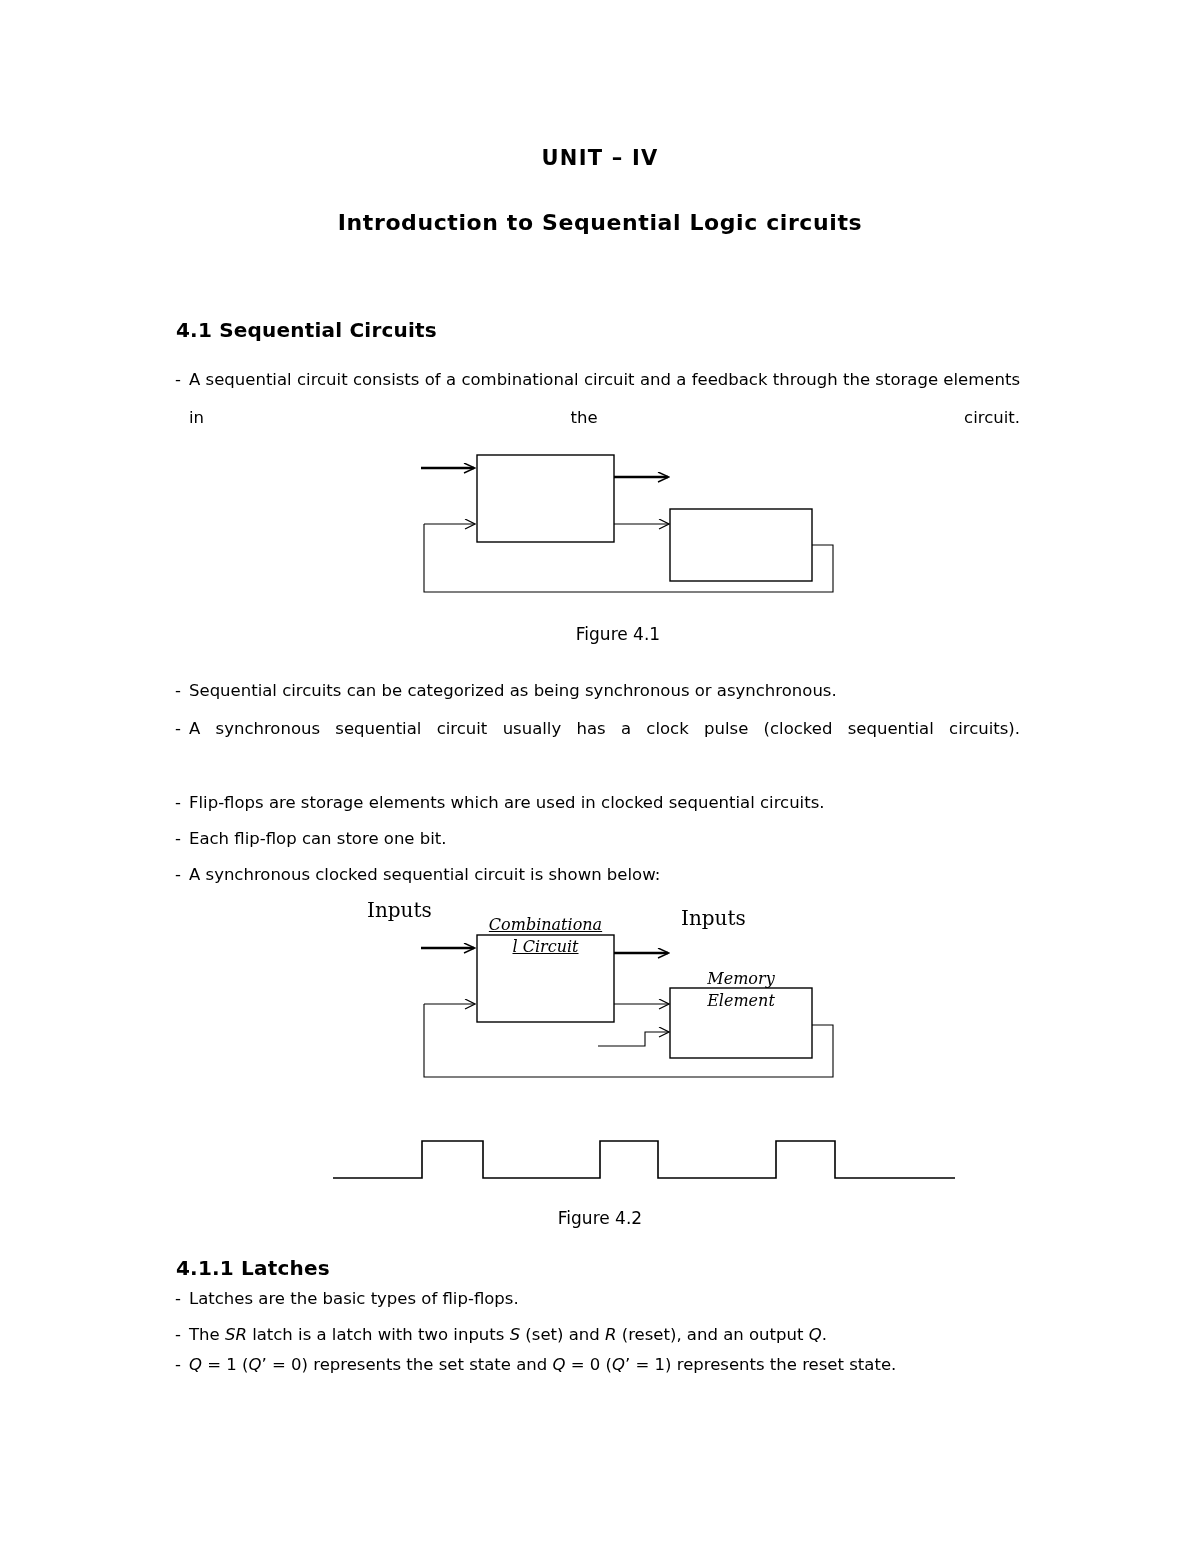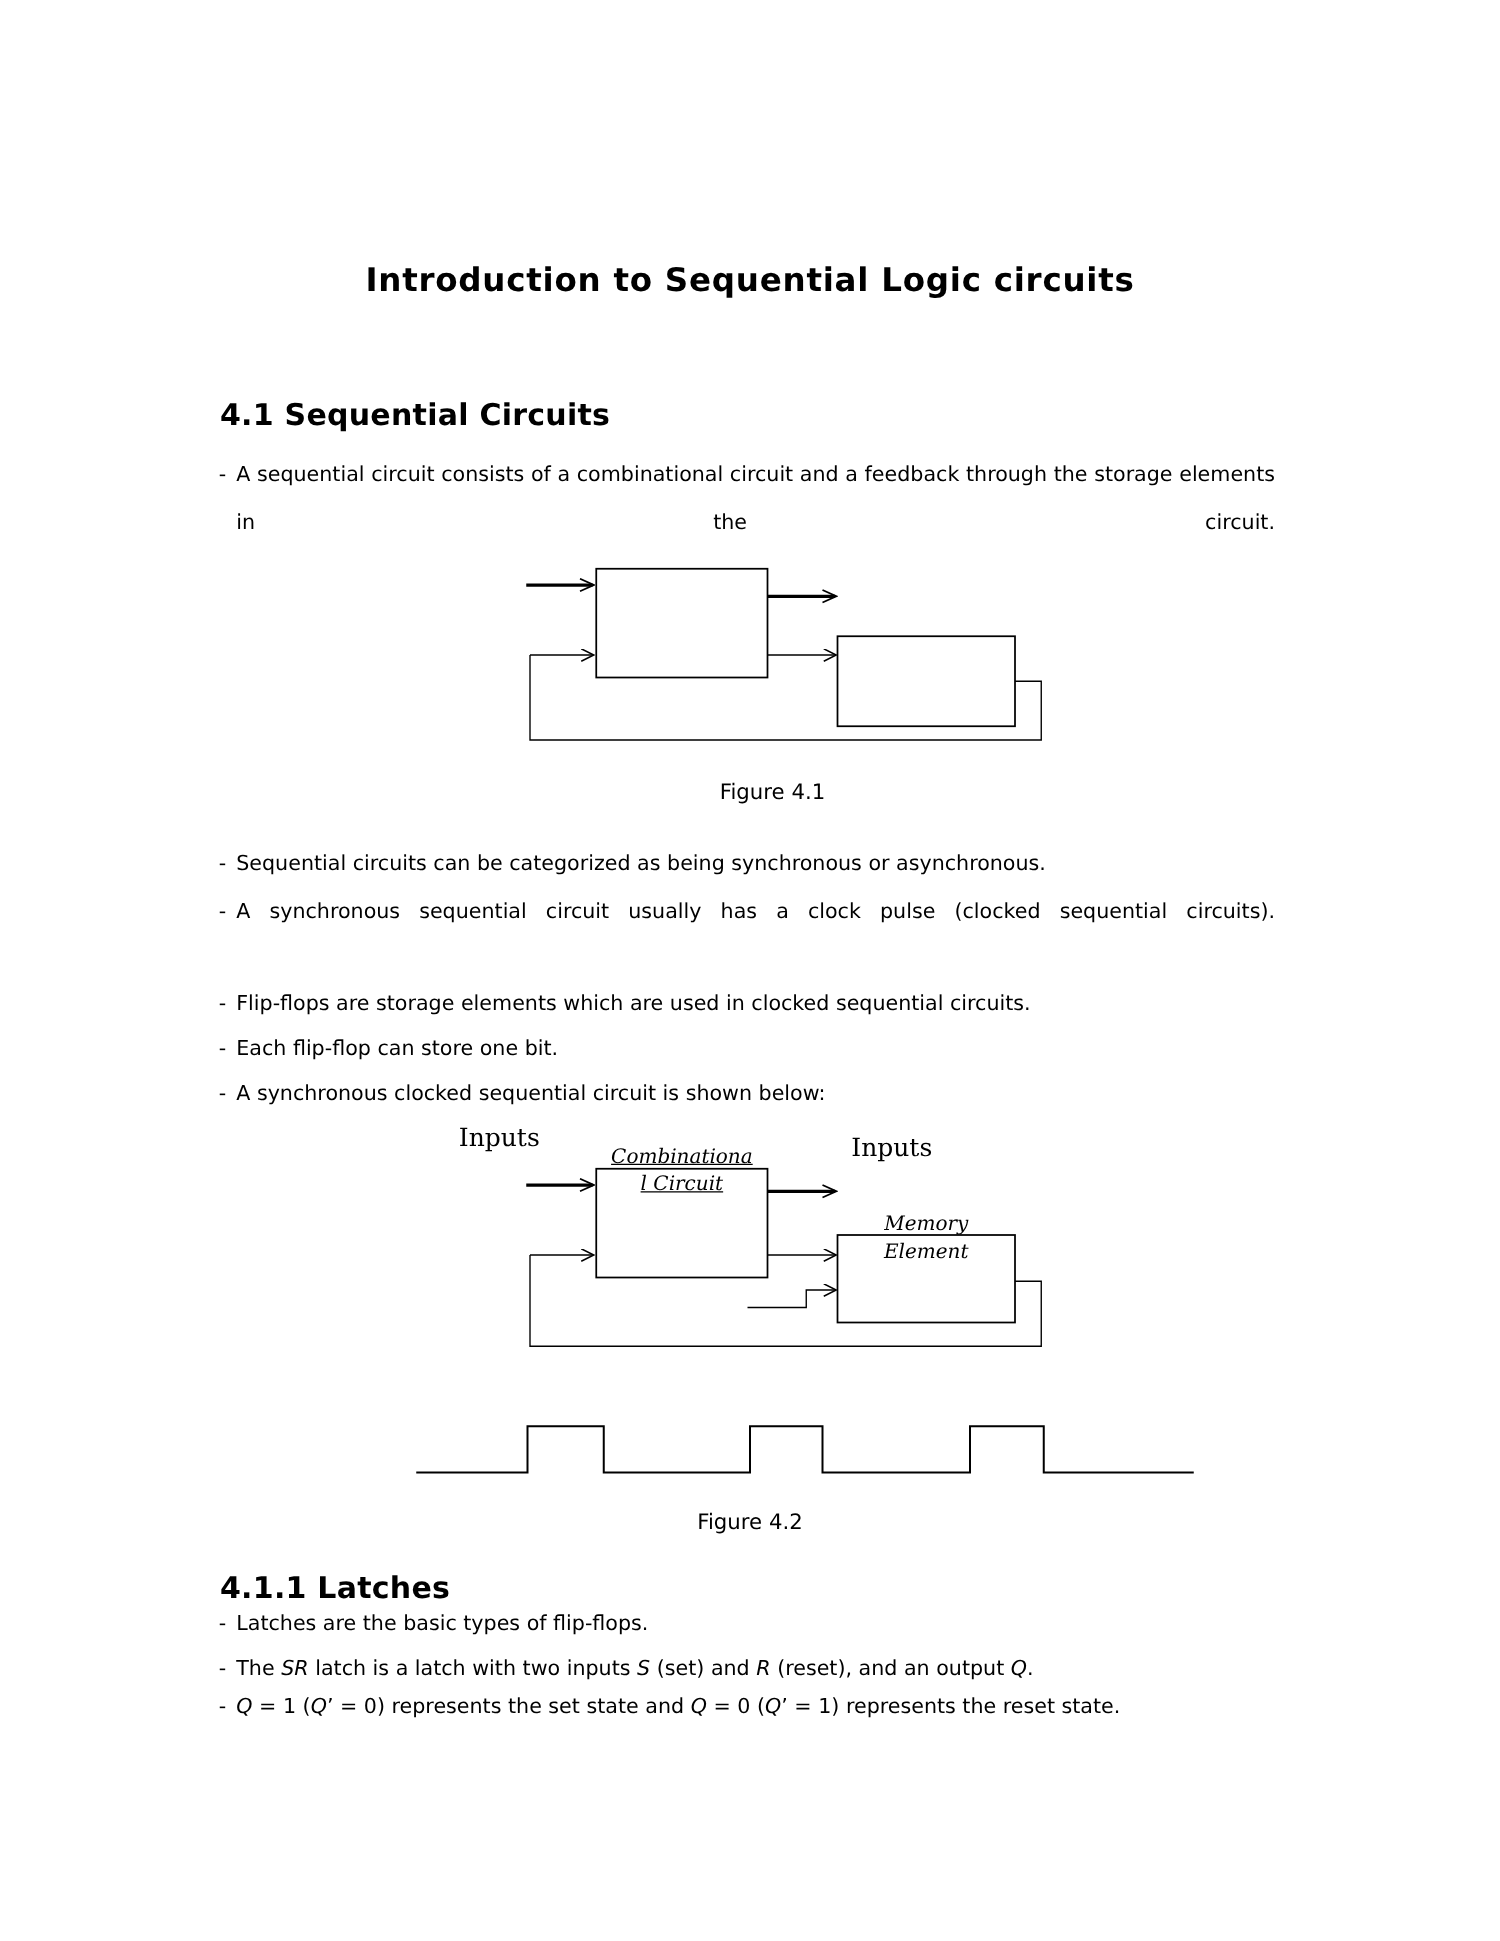--- a/index.html
+++ b/index.html
@@ -29,28 +29,28 @@
     position: absolute;
     left: 176px;
     width: 848px;
     text-align: center;
     font-family: "DejaVu Sans", sans-serif;
     font-weight: bold;
     font-size: 21px;
     letter-spacing: 1.2px;
   }
   #unit-title { top: 146px; }
-  #subject-title { top: 210px; font-size: 26px; letter-spacing: 0.6px; }
+  #subject-title { top: 210px; font-size: 22px; letter-spacing: 0.6px; }
 
   .section-heading {
     position: absolute;
     left: 176px;
     font-family: "DejaVu Sans", sans-serif;
     font-weight: bold;
-    font-size: 24px;
+    font-size: 20px;
     letter-spacing: 0.2px;
   }
   #sec-4-1 { top: 318px; }
   #sec-4-1-1 { top: 1240px; margin-top: 16px; }
 
   
   .bullet {
     position: absolute;
     left: 175px;
     width: 845px;
@@ -113,20 +113,21 @@
     font-size: 16px;
     text-align: center;
     line-height: 22px;
   }
 </style>
 </head>
 <body>
 
 <div class="page">
 
+  <div class="doc-title" id="unit-title">UNIT – IV</div>
 
   <div class="doc-title" id="subject-title">Introduction to Sequential Logic circuits</div>
 
   <div class="section-heading" id="sec-4-1">4.1 Sequential Circuits</div>
 
   <div class="bullet justify" style="top:361px;">
     <span class="dash">-</span>
     <span class="btext">A sequential circuit consists of a combinational circuit and a feedback through the storage elements in the circuit.</span>
   </div>
 

